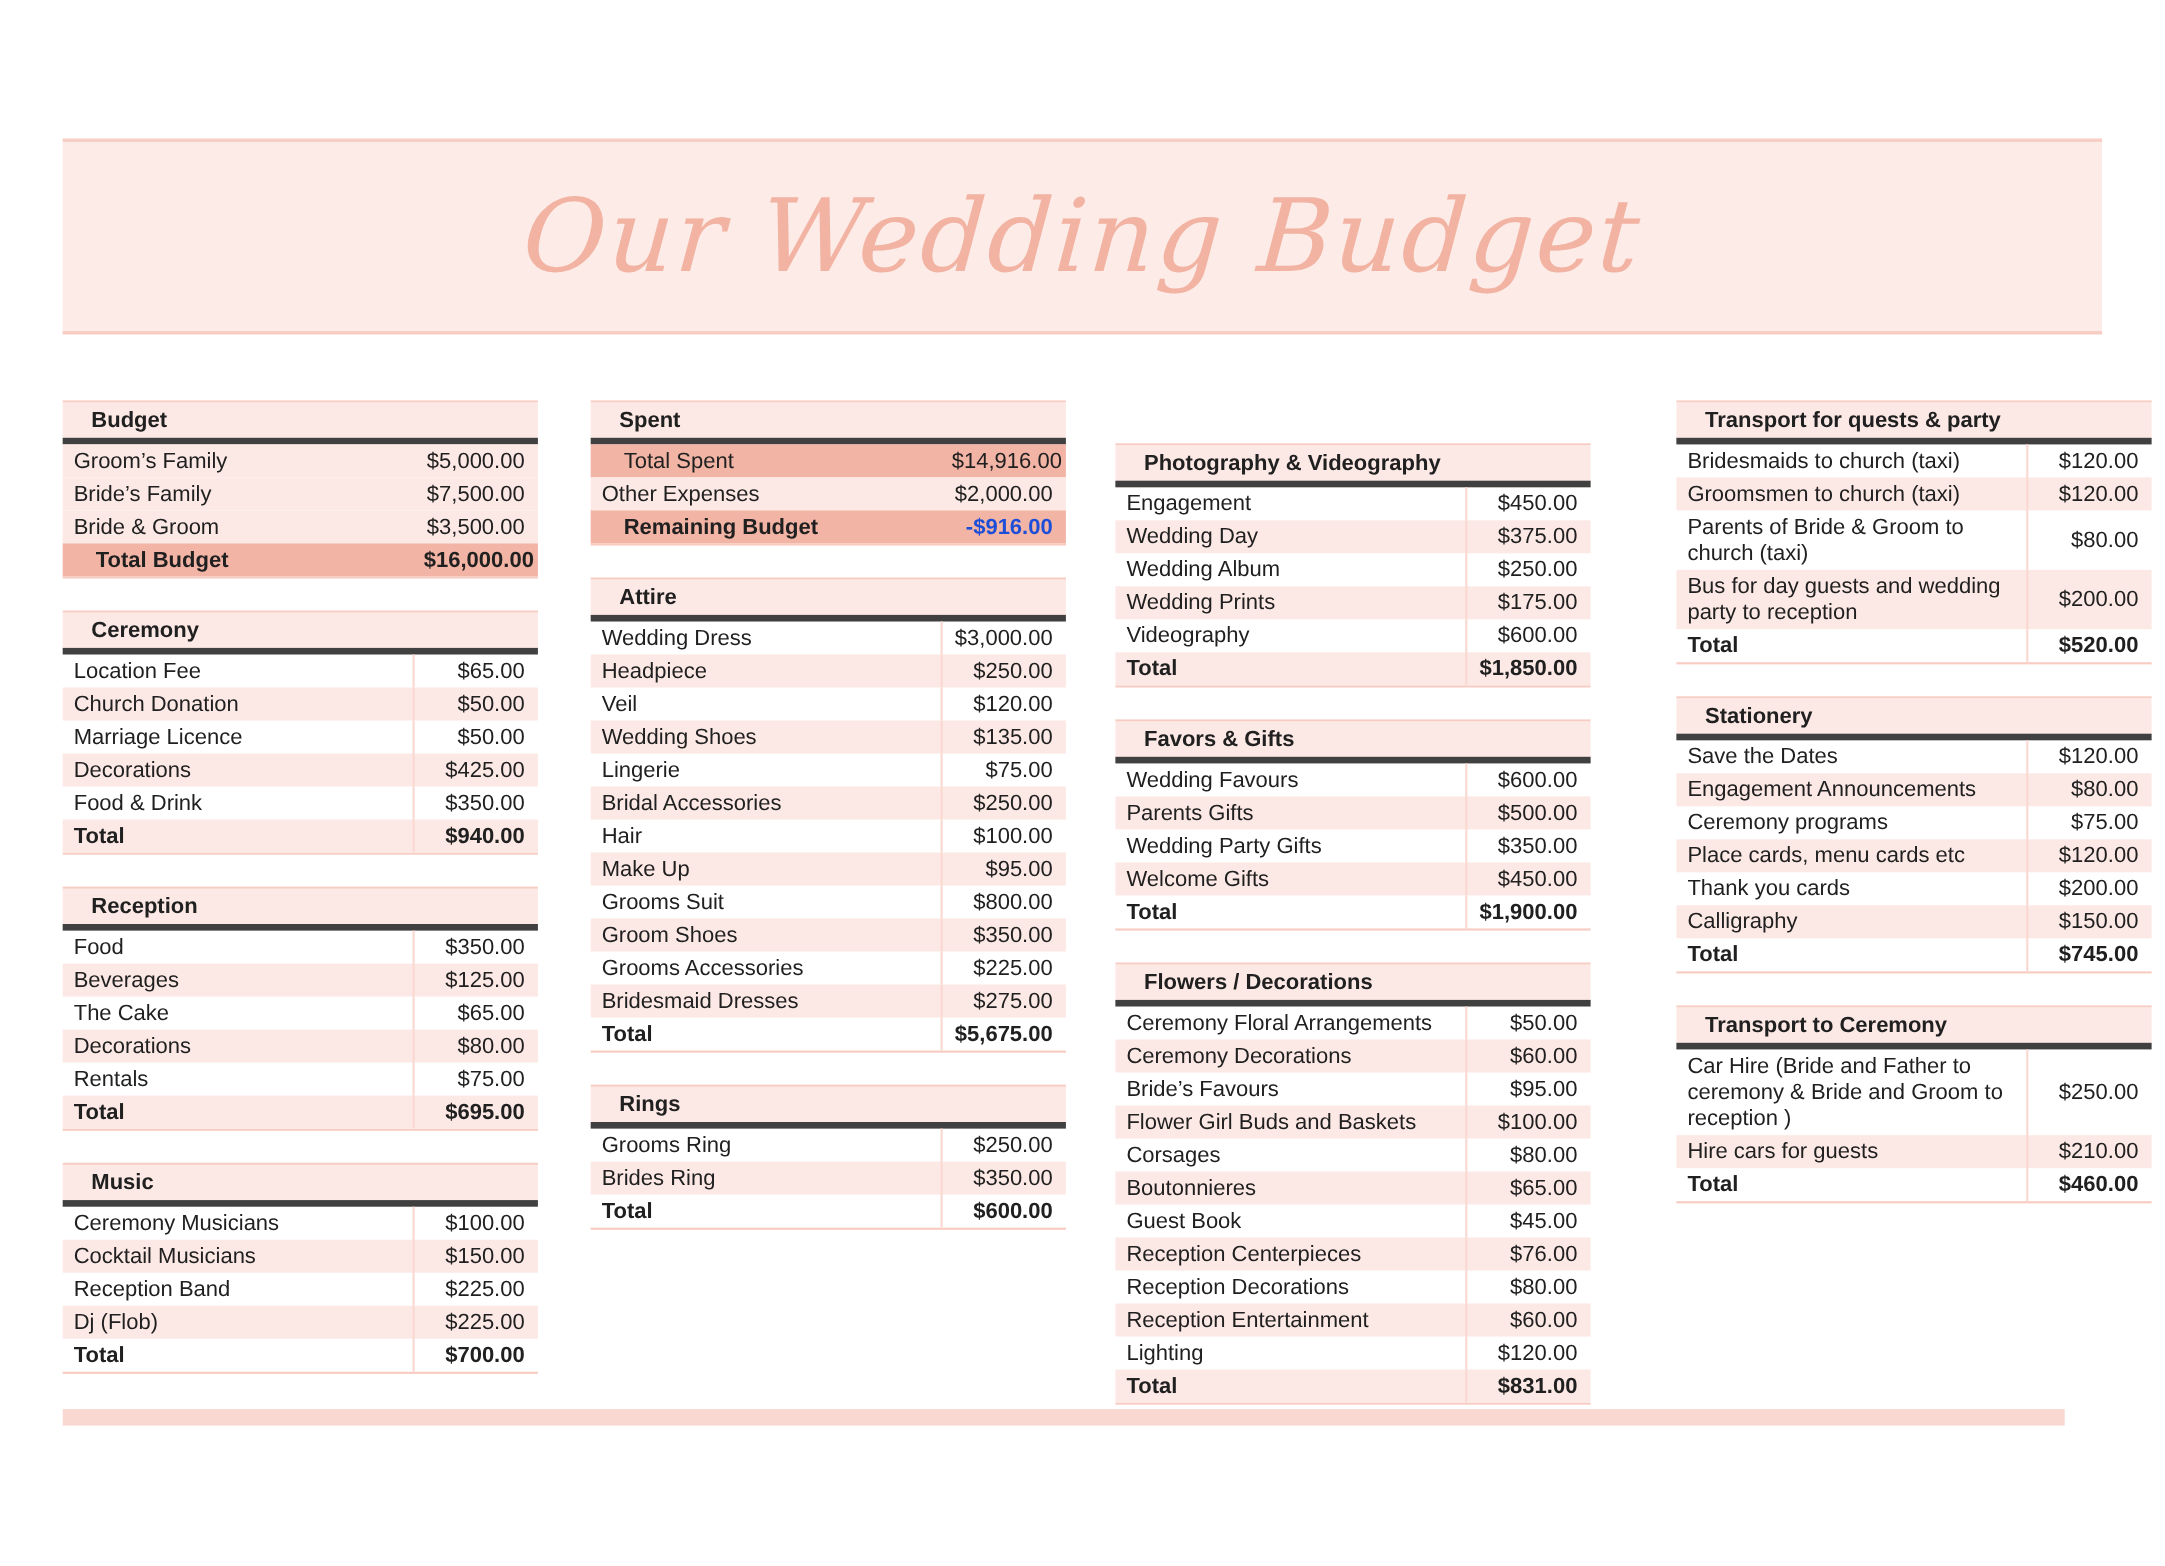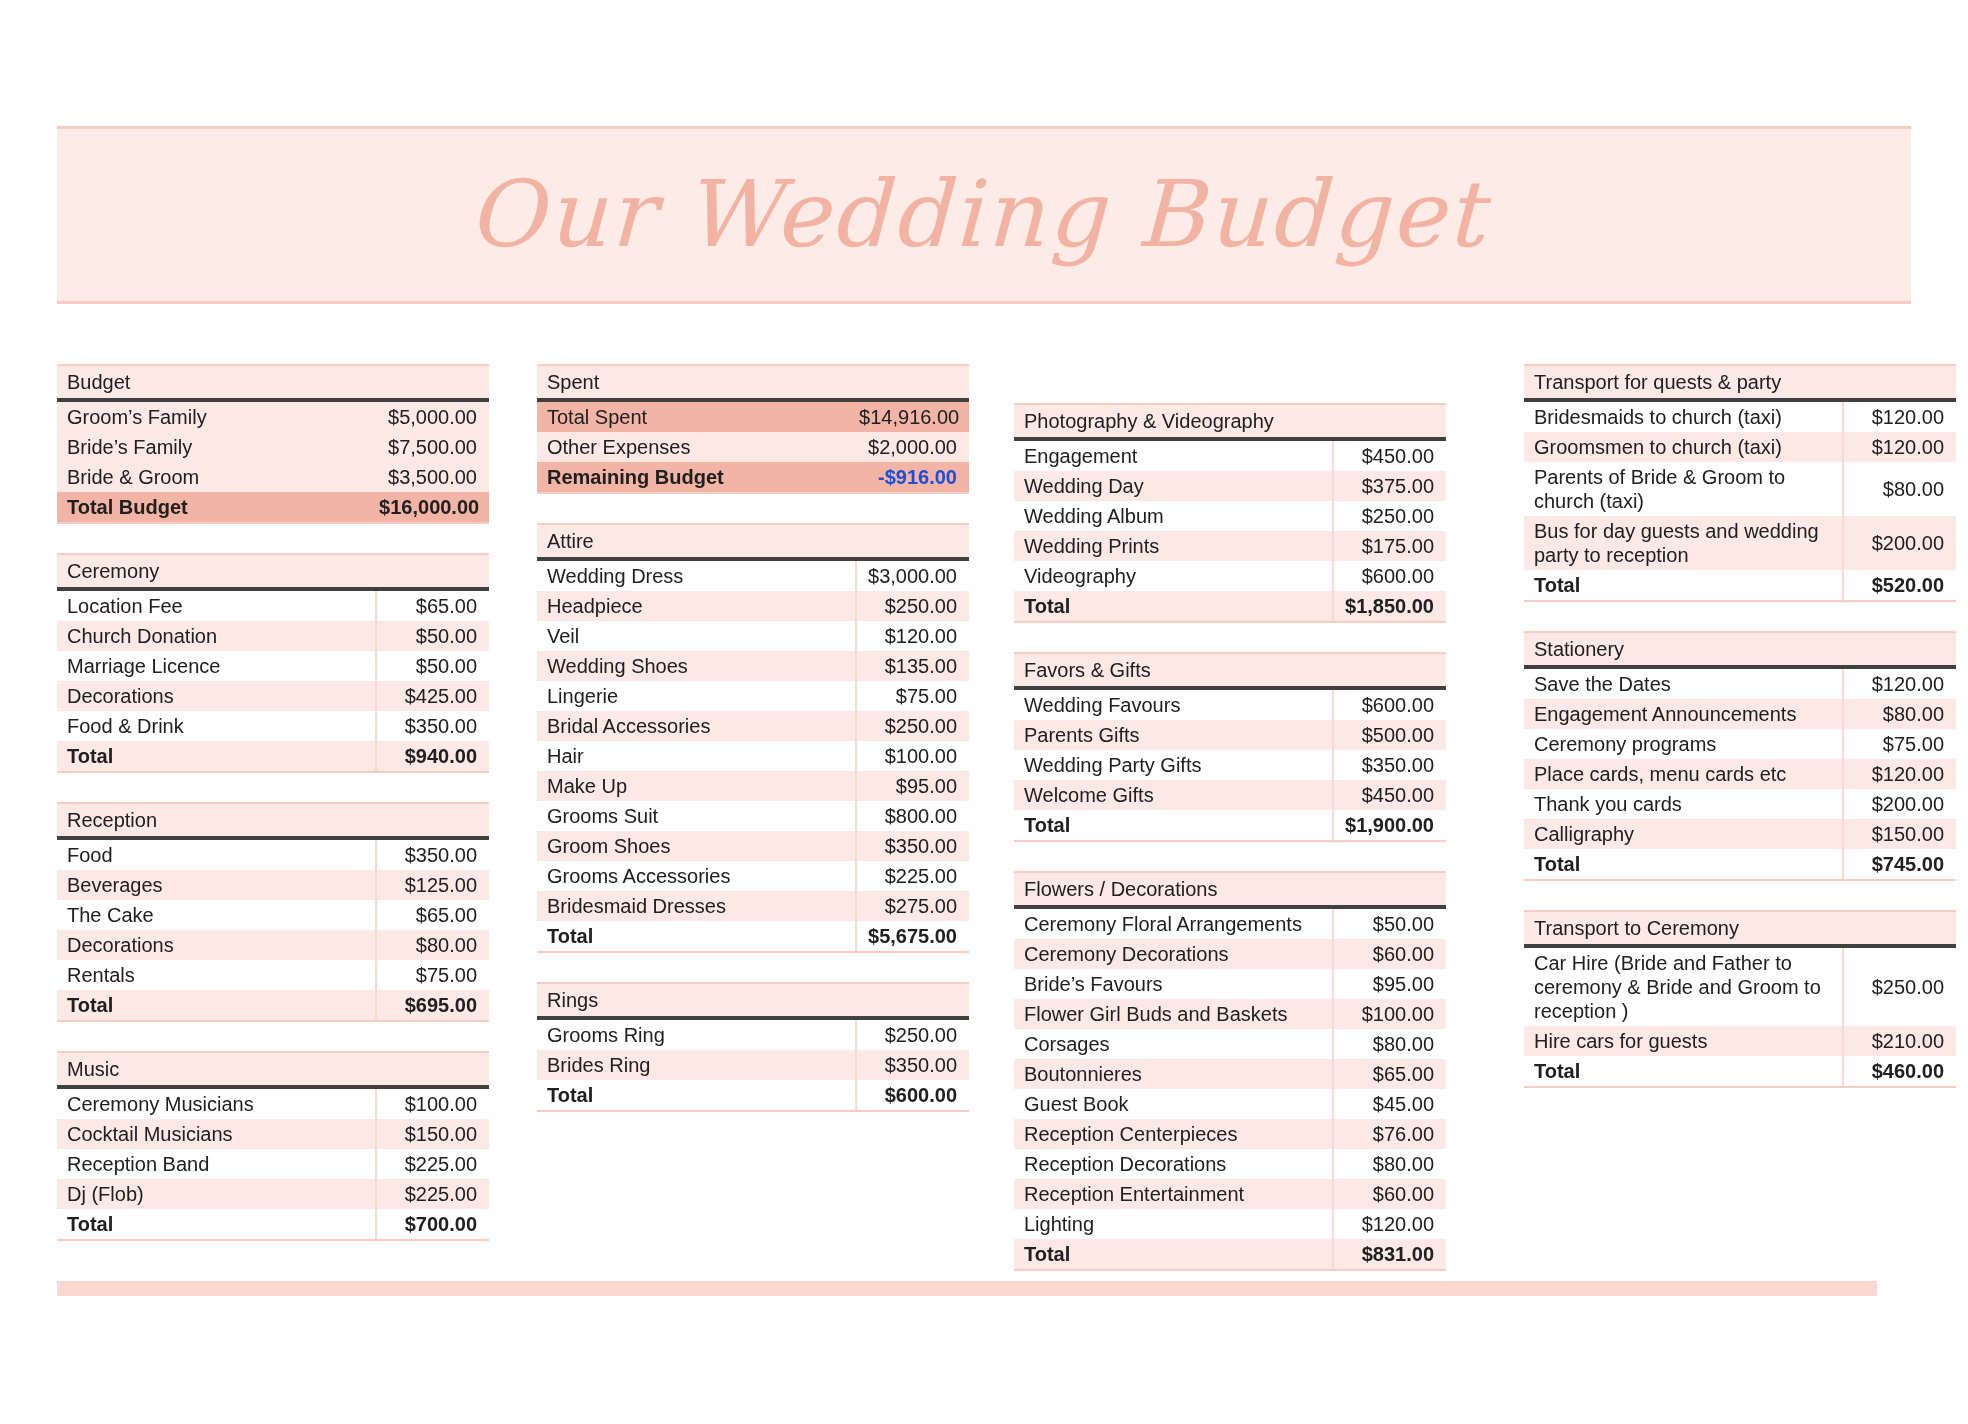--- a/index.html
+++ b/index.html
@@ -20,30 +20,30 @@
   .col { position:absolute; top:364px; width:432px; }
   .col-0 { left:57px; }
   .col-1 { left:537px; }
   .col-2 { left:1014px;margin-top:39px; }
   .col-3 { left:1524px; }
   .table {
     border-top:2px solid #f7cdc3; border-bottom:2px solid #f7cdc3;
     margin-bottom:29px; font-size:20px; line-height:24px;
   }
   .thead {
-    font-weight:normal; background:#fce9e5; border-bottom:4px solid #404040;
-    padding:3px 10px; height:26px; display:flex; align-items:center;
+    font-weight:bold; background:#fce9e5; border-bottom:6px solid #404040;
+    padding:3px 26px; height:26px; display:flex; align-items:center;
   }
   .row { display:flex; align-items:stretch; }
   .lab { flex:0 0 69%; padding:3px 10px; display:flex; align-items:center; }
   .val { flex:1; padding:3px 12px 3px 4px; display:flex; align-items:center; justify-content:flex-end; text-align:right; }
   .split .lab { border-right:2px solid #f9d9d1; }
   .split .row:nth-child(even) { background:#fce9e5; }
   .plain .row { background:#fce9e5; }
-  .plain .row.hl { background:#f2b4a5; }
+  .plain .row.hl { background:#f2b4a5;padding-left:20px; }
   .row.total { font-weight:bold; }
   .val.neg { color:#1d4ed8; font-weight:bold; }
   .bottom-bar {
     position:absolute; left:57px; top:1281px; width:1820px; height:15px;
     background:#fad8d2;
   }
 </style>
 </head>
 <body>
 

